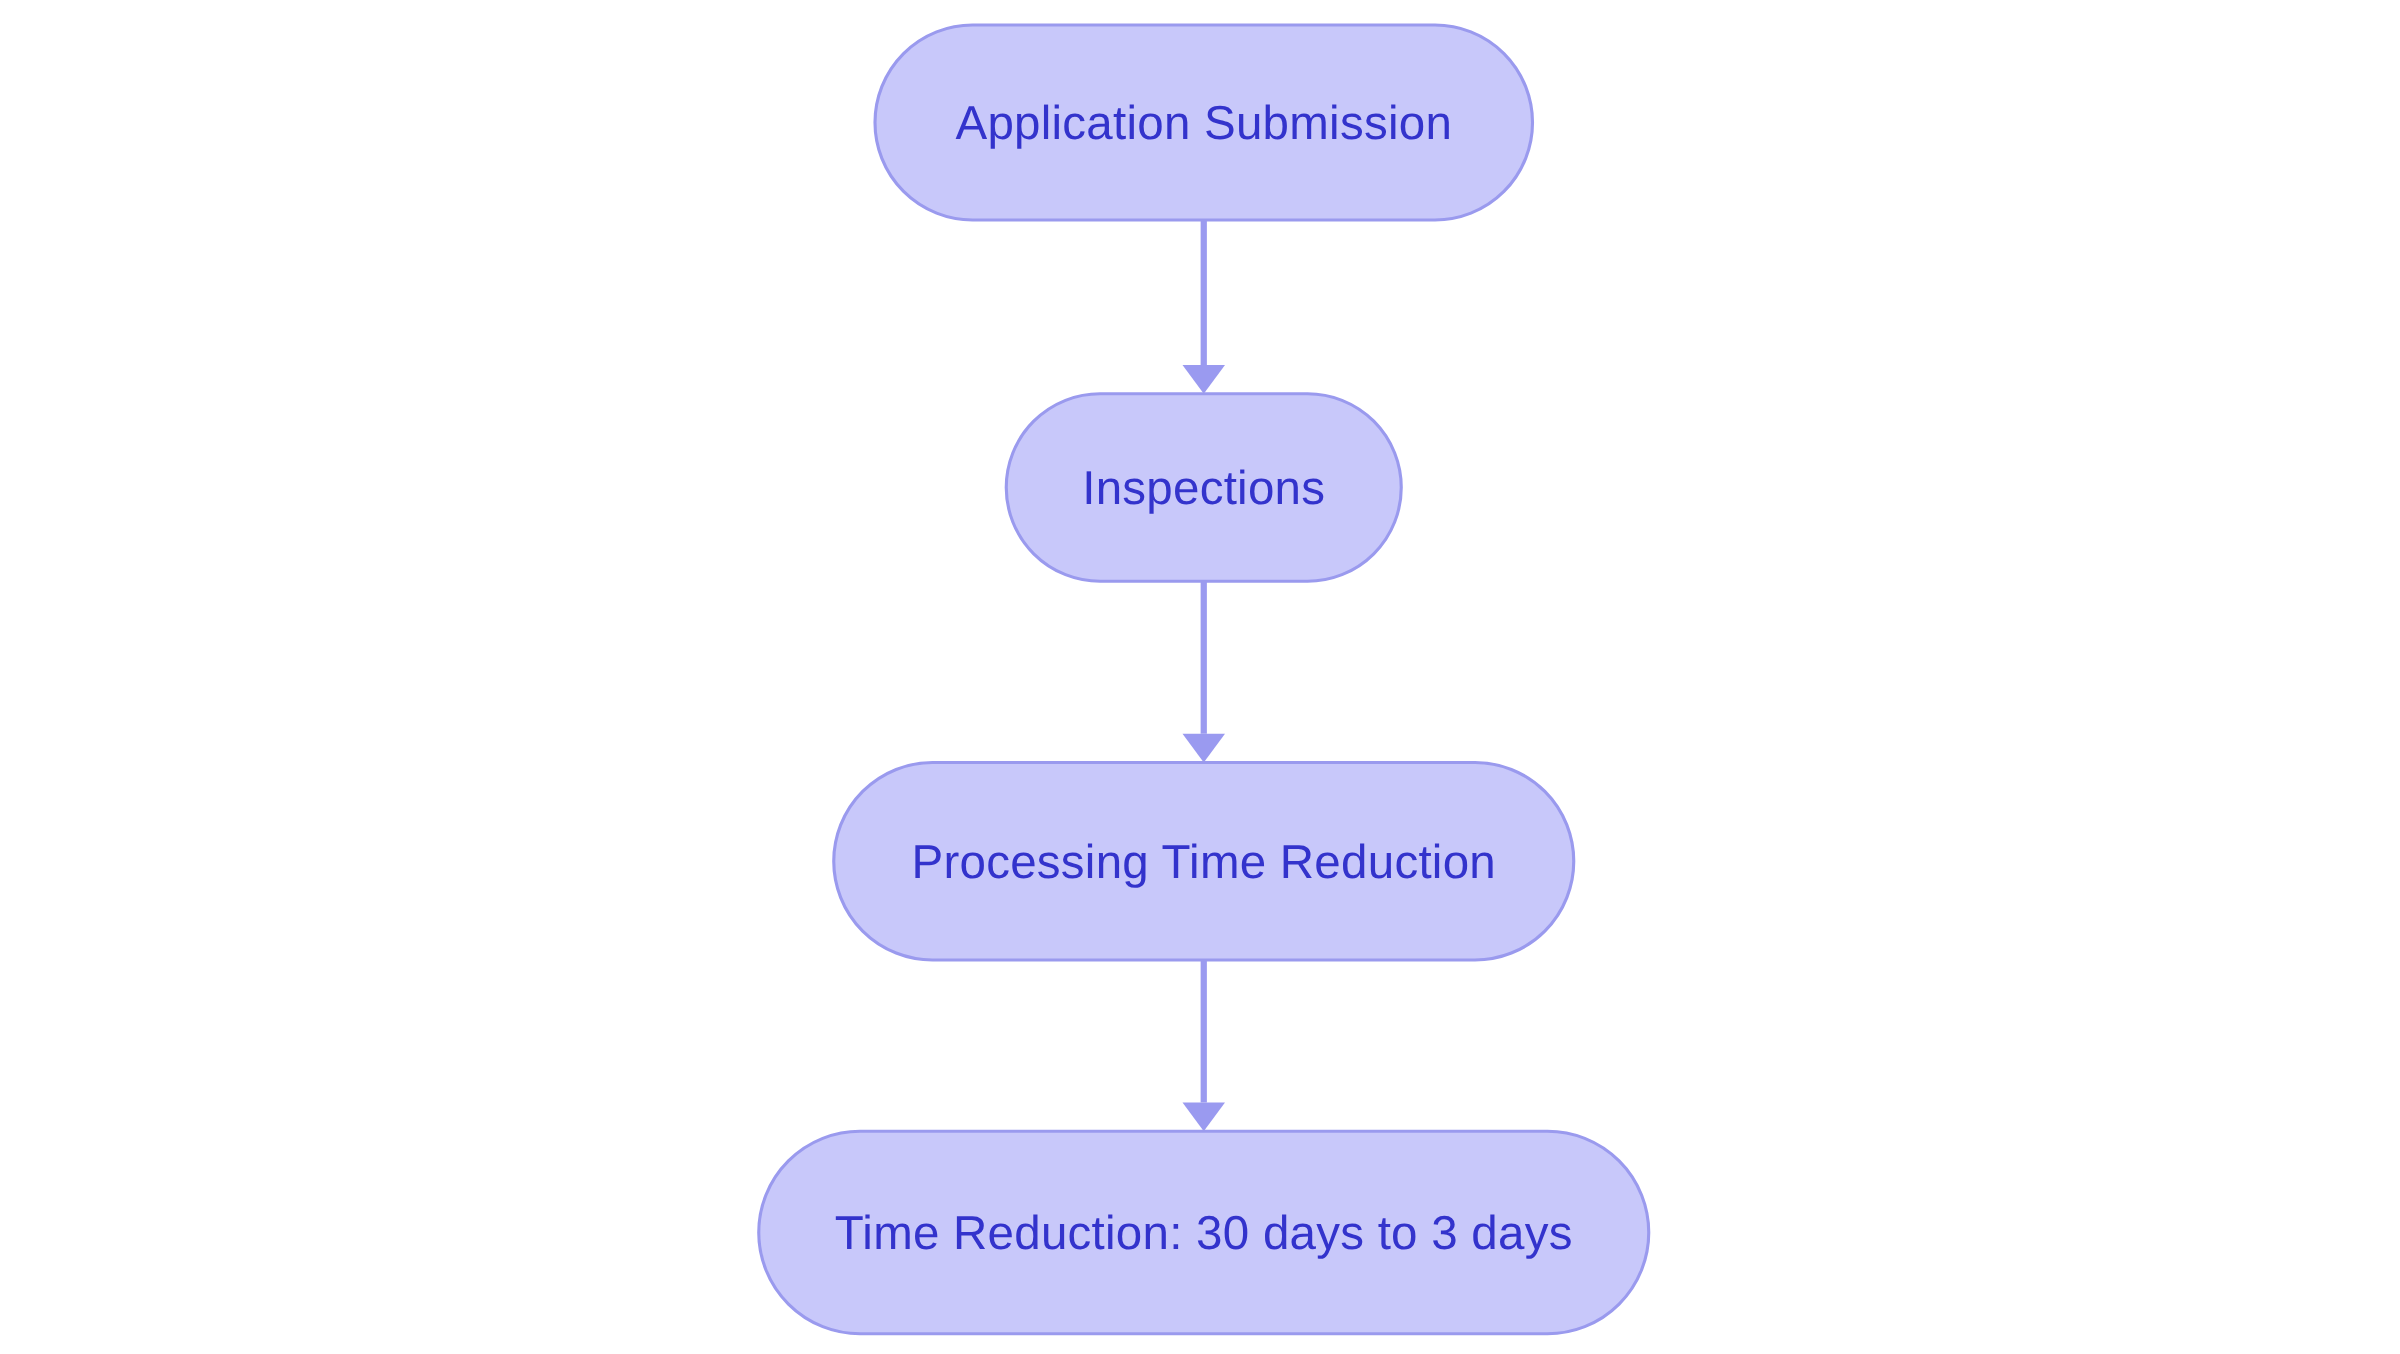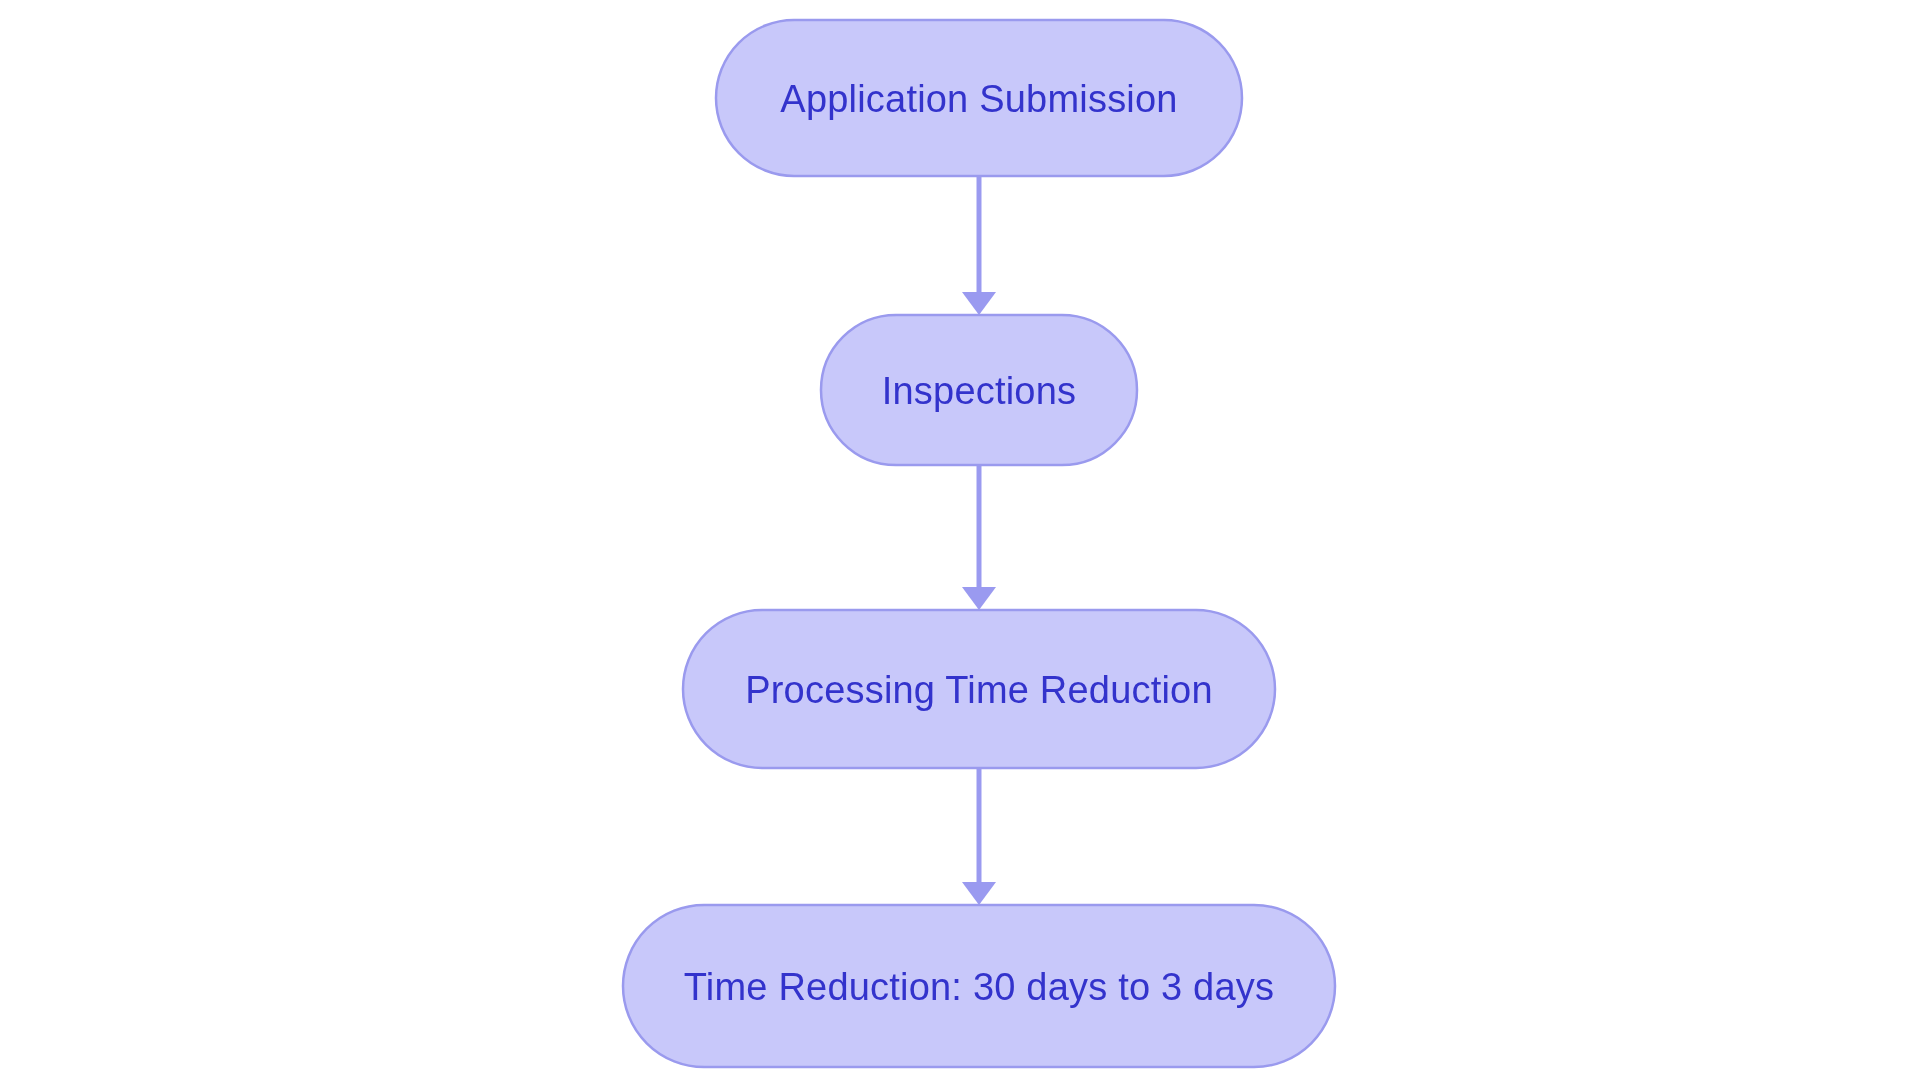--- a/index.html
+++ b/index.html
@@ -10,21 +10,20 @@
   }
   body {
     font-family: "Liberation Sans", sans-serif;
   }
   #canvas {
     position: relative;
     width: 1648px;
     height: 1083px;
     background: #ffffff;
     overflow: hidden;
-    margin-left: 16px;
   }
   .flow-svg {
     position: absolute;
     top: 0;
     left: 0;
     width: 1920px;
     height: 1083px;
   }
   .node-shape {
     fill: #c8c8fa;

